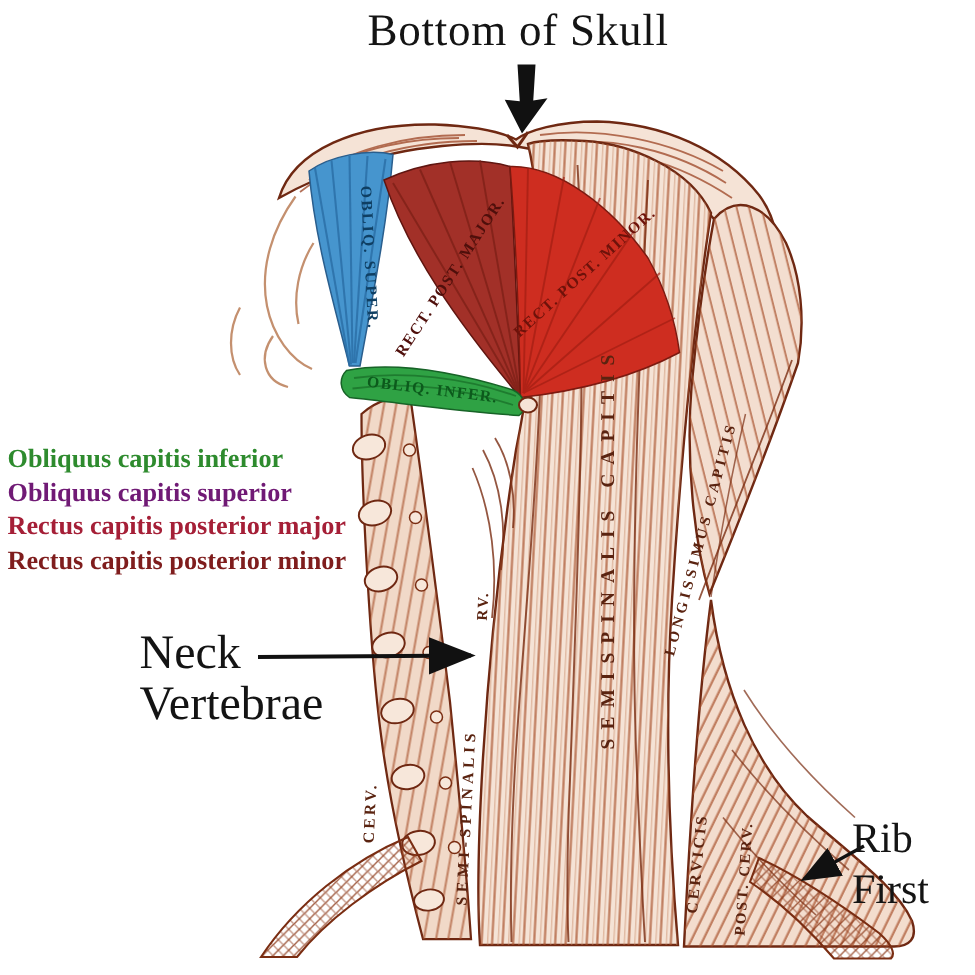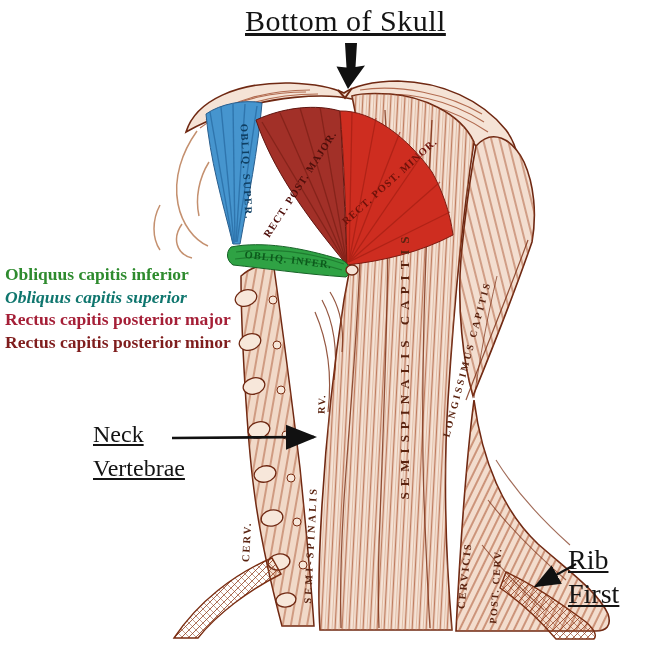--- a/index.html
+++ b/index.html
@@ -1,25 +1,25 @@
 <!DOCTYPE html>
 <html><head>
 <meta charset="utf-8">
 <style>
   html,body{margin:0;padding:0;background:#fff;}
   .stage{position:relative;width:650px;height:650px;background:#fff;overflow:hidden;
          font-family:"Liberation Serif",serif;}
   .stage svg{position:absolute;left:0;top:0;}
-  .lbl{position:absolute;color:#141414;text-decoration:underline;}
+  .lbl{position:absolute;color:#141414;}
   .skull-lbl{left:245px;top:4px;font-size:30px;letter-spacing:.5px;white-space:nowrap;}
-  .neck-lbl{left:93px;top:417px;font-size:24px;line-height:34px;}
+  .neck-lbl{left:93px;top:417px;font-size:32px;line-height:34px;}
   .rib-lbl{left:568px;top:543px;font-size:28px;line-height:34px;}
   .legend{position:absolute;left:5px;top:263px;font-weight:bold;font-size:17.5px;
           line-height:22.6px;white-space:nowrap;}
-  .lg0{color:#2e8b2e;} .lg1{color:#0f766e;font-style:italic;} .lg2{color:#a51f37;} .lg3{color:#7f1d1d;}
+  .lg0{color:#2e8b2e;margin-top:31px;} .lg1{color:#701a75;} .lg2{color:#a51f37;} .lg3{color:#7f1d1d;}
   .eng-txt{font-family:"Liberation Serif",serif;font-weight:bold;fill:#5a2310;}
   .mus-txt{font-family:"Liberation Serif",serif;font-weight:bold;}
 </style>
 </head>
 <body>
 
 <div class="stage">
 
 <svg width="650" height="650" viewBox="0 0 650 650">
   <defs>

